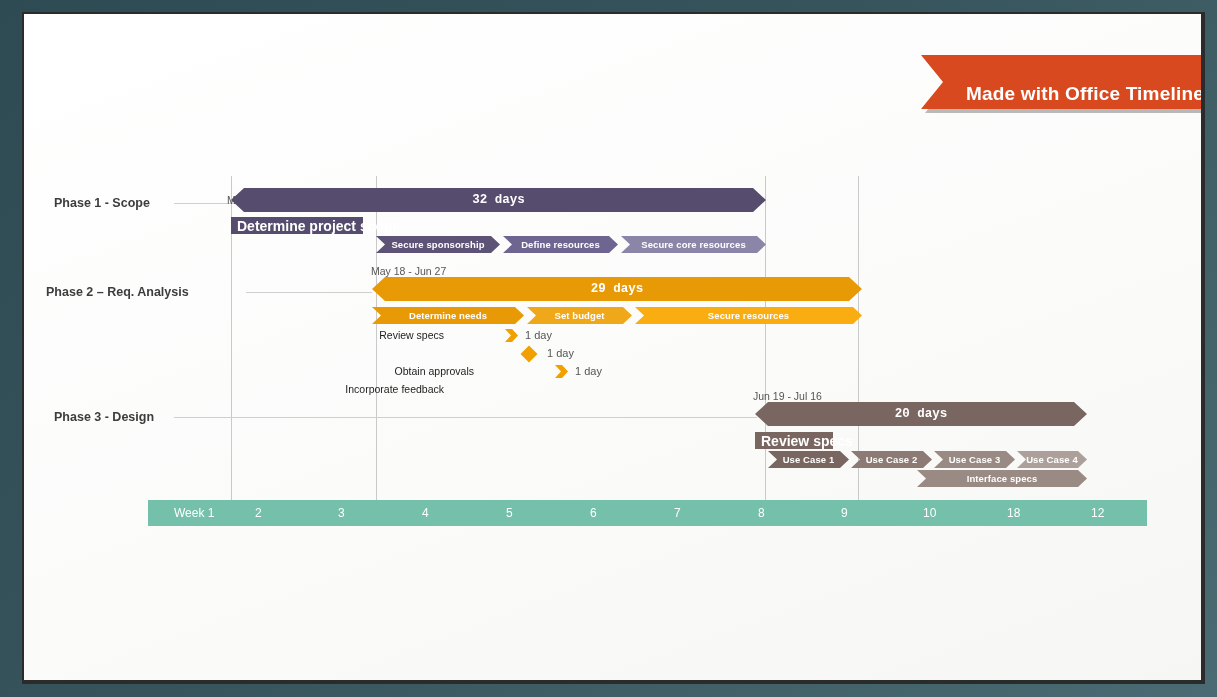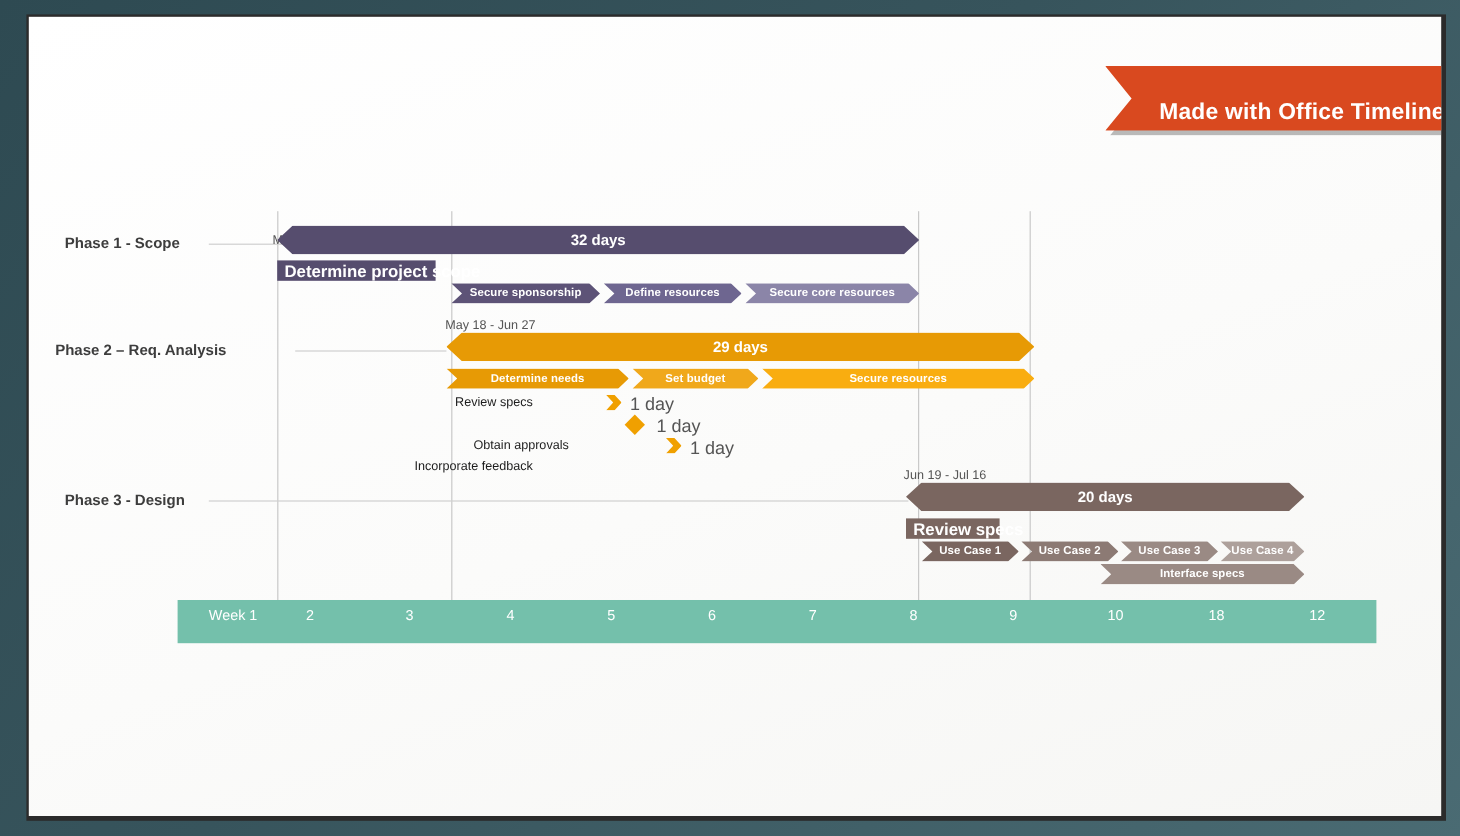--- a/index.html
+++ b/index.html
@@ -53,20 +53,21 @@
   }
   .date-label{
     position:absolute;font-size:10.5px;color:#555;white-space:nowrap;
   }
 
   
   .summary-bar{
     position:absolute;height:24px;
     display:flex;align-items:center;justify-content:center;
     clip-path:polygon(0 50%,13px 0,100% 0,100% 0,calc(100% - 13px) 0,100% 50%,calc(100% - 13px) 100%,13px 100%);
+    font-family:Liberation Mono, monospace;
   }
   .summary-bar span{
     color:#fff;font-size:12.5px;font-weight:bold;white-space:nowrap;
   }
 
   
   .task-chevron{
     position:absolute;height:17px;
     display:flex;align-items:center;justify-content:center;
     clip-path:polygon(0 0,calc(100% - 9px) 0,100% 50%,calc(100% - 9px) 100%,0 100%,9px 50%);
@@ -85,34 +86,34 @@
     color:#fff;font-size:14px;font-weight:bold;white-space:nowrap;
     padding-left:6px;
   }
 
   
   .ms-label{
     position:absolute;font-size:10.5px;color:#1d1d1d;white-space:nowrap;
     text-align:right;
   }
   .ms-dur{
-    position:absolute;font-size:15px;color:#555;white-space:nowrap;
+    position:absolute;font-size:11px;color:#555;white-space:nowrap;
   }
   .ms-chevron{
     position:absolute;width:13px;height:13px;
     clip-path:polygon(0 0,7px 0,13px 50%,7px 100%,0 100%,6px 50%);
   }
   .ms-diamond{
     position:absolute;width:12px;height:12px;
     transform:rotate(45deg);
   }
 
   
   #axis{
-    position:absolute;height:36px;
+    position:absolute;height:26px;
     background:#74c0ab;
   }
   .axis-tick{
     position:absolute;top:0;height:26px;
     display:flex;align-items:center;
     color:#ffffff;font-size:12px;white-space:nowrap;
   }
 </style>
 </head>
 <body>

